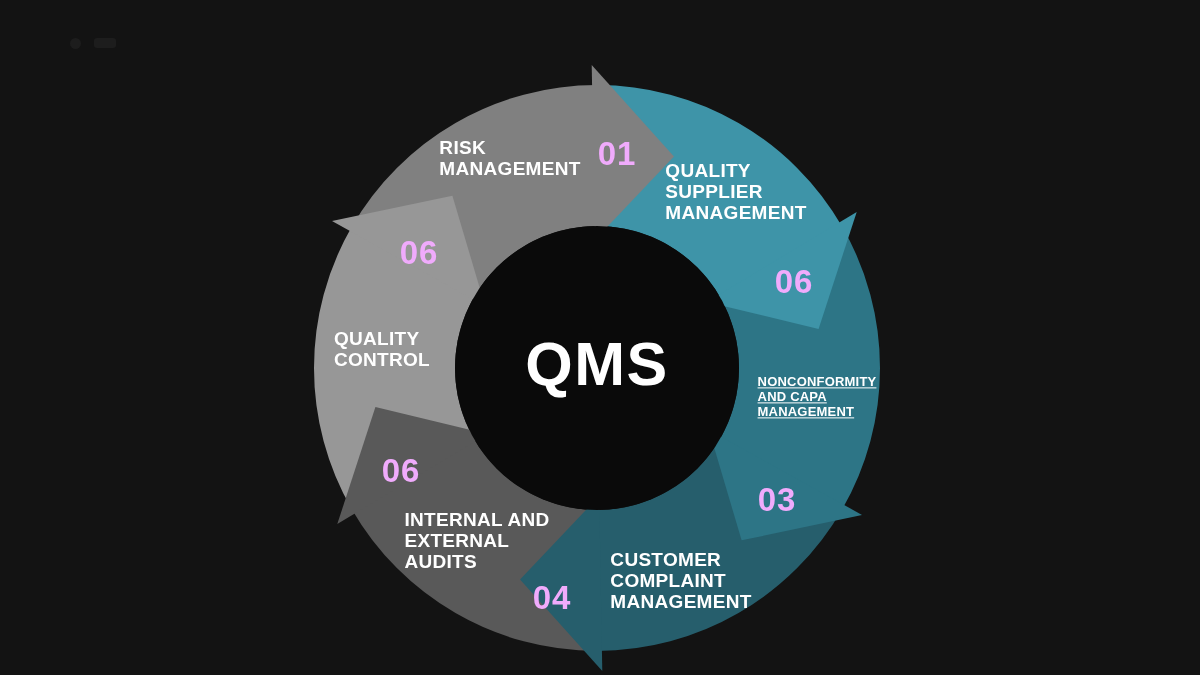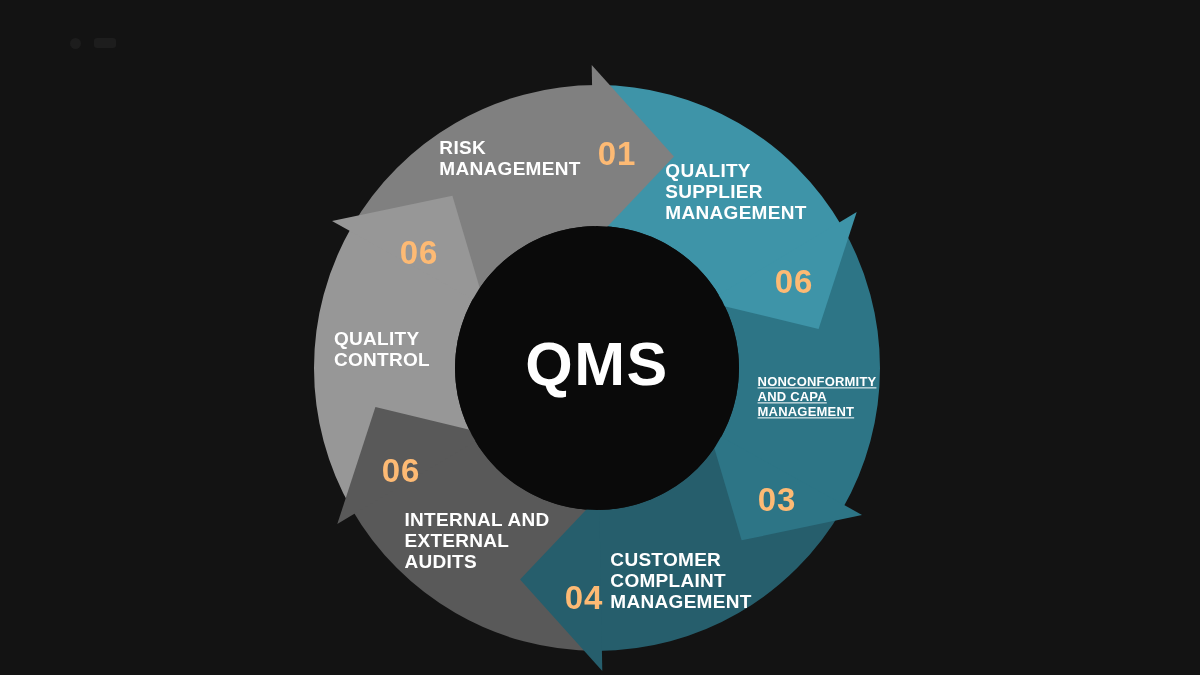--- a/index.html
+++ b/index.html
@@ -24,21 +24,21 @@
   }
   .seg-label{
     position:absolute;transform:translate(-50%,-50%);
     color:#ffffff;font-size:19px;font-weight:bold;line-height:1.1;
     letter-spacing:0.3px;text-transform:uppercase;
     white-space:pre-line;
   }
   .seg-label.small{font-size:13px;line-height:1.16;letter-spacing:0.2px;text-decoration:underline;}
   .seg-number{
     position:absolute;transform:translate(-50%,-50%);
-    color:#fdba74;font-size:33px;font-weight:bold;letter-spacing:1px;
+    color:#f0abfc;font-size:33px;font-weight:bold;letter-spacing:1px;
     white-space:nowrap;
   }
 </style>
 </head>
 <body>
 
 <div class="stage">
   <div class="deco-dot"></div>
   <div class="deco-pill"></div>
   <svg class="cycle" id="cycle-svg" width="1200" height="675" viewBox="0 0 1200 675">
@@ -68,21 +68,21 @@
   <div class="seg-number" style="left: 794px; top: 282px;">06</div>
 
   <div class="seg-label small" style="left: 817px; top: 397px;">NONCONFORMITY
 AND CAPA
 MANAGEMENT</div>
   <div class="seg-number" style="left: 777px; top: 500px;">03</div>
 
   <div class="seg-label" style="left: 681px; top: 581px;">CUSTOMER
 COMPLAINT
 MANAGEMENT</div>
-  <div class="seg-number" style="left: 584px; top: 598px;">04</div>
+  <div class="seg-number" style="left: 552px; top: 598px;">04</div>
 
   <div class="seg-label" style="left: 477px; top: 541px;">INTERNAL AND
 EXTERNAL
 AUDITS</div>
   <div class="seg-number" style="left: 401px; top: 471px;">06</div>
 
   <div class="seg-label" style="left: 382px; top: 350px;">QUALITY
 CONTROL</div>
   <div class="seg-number" style="left: 419px; top: 253px; text-align: right;">06</div>
 </div>

